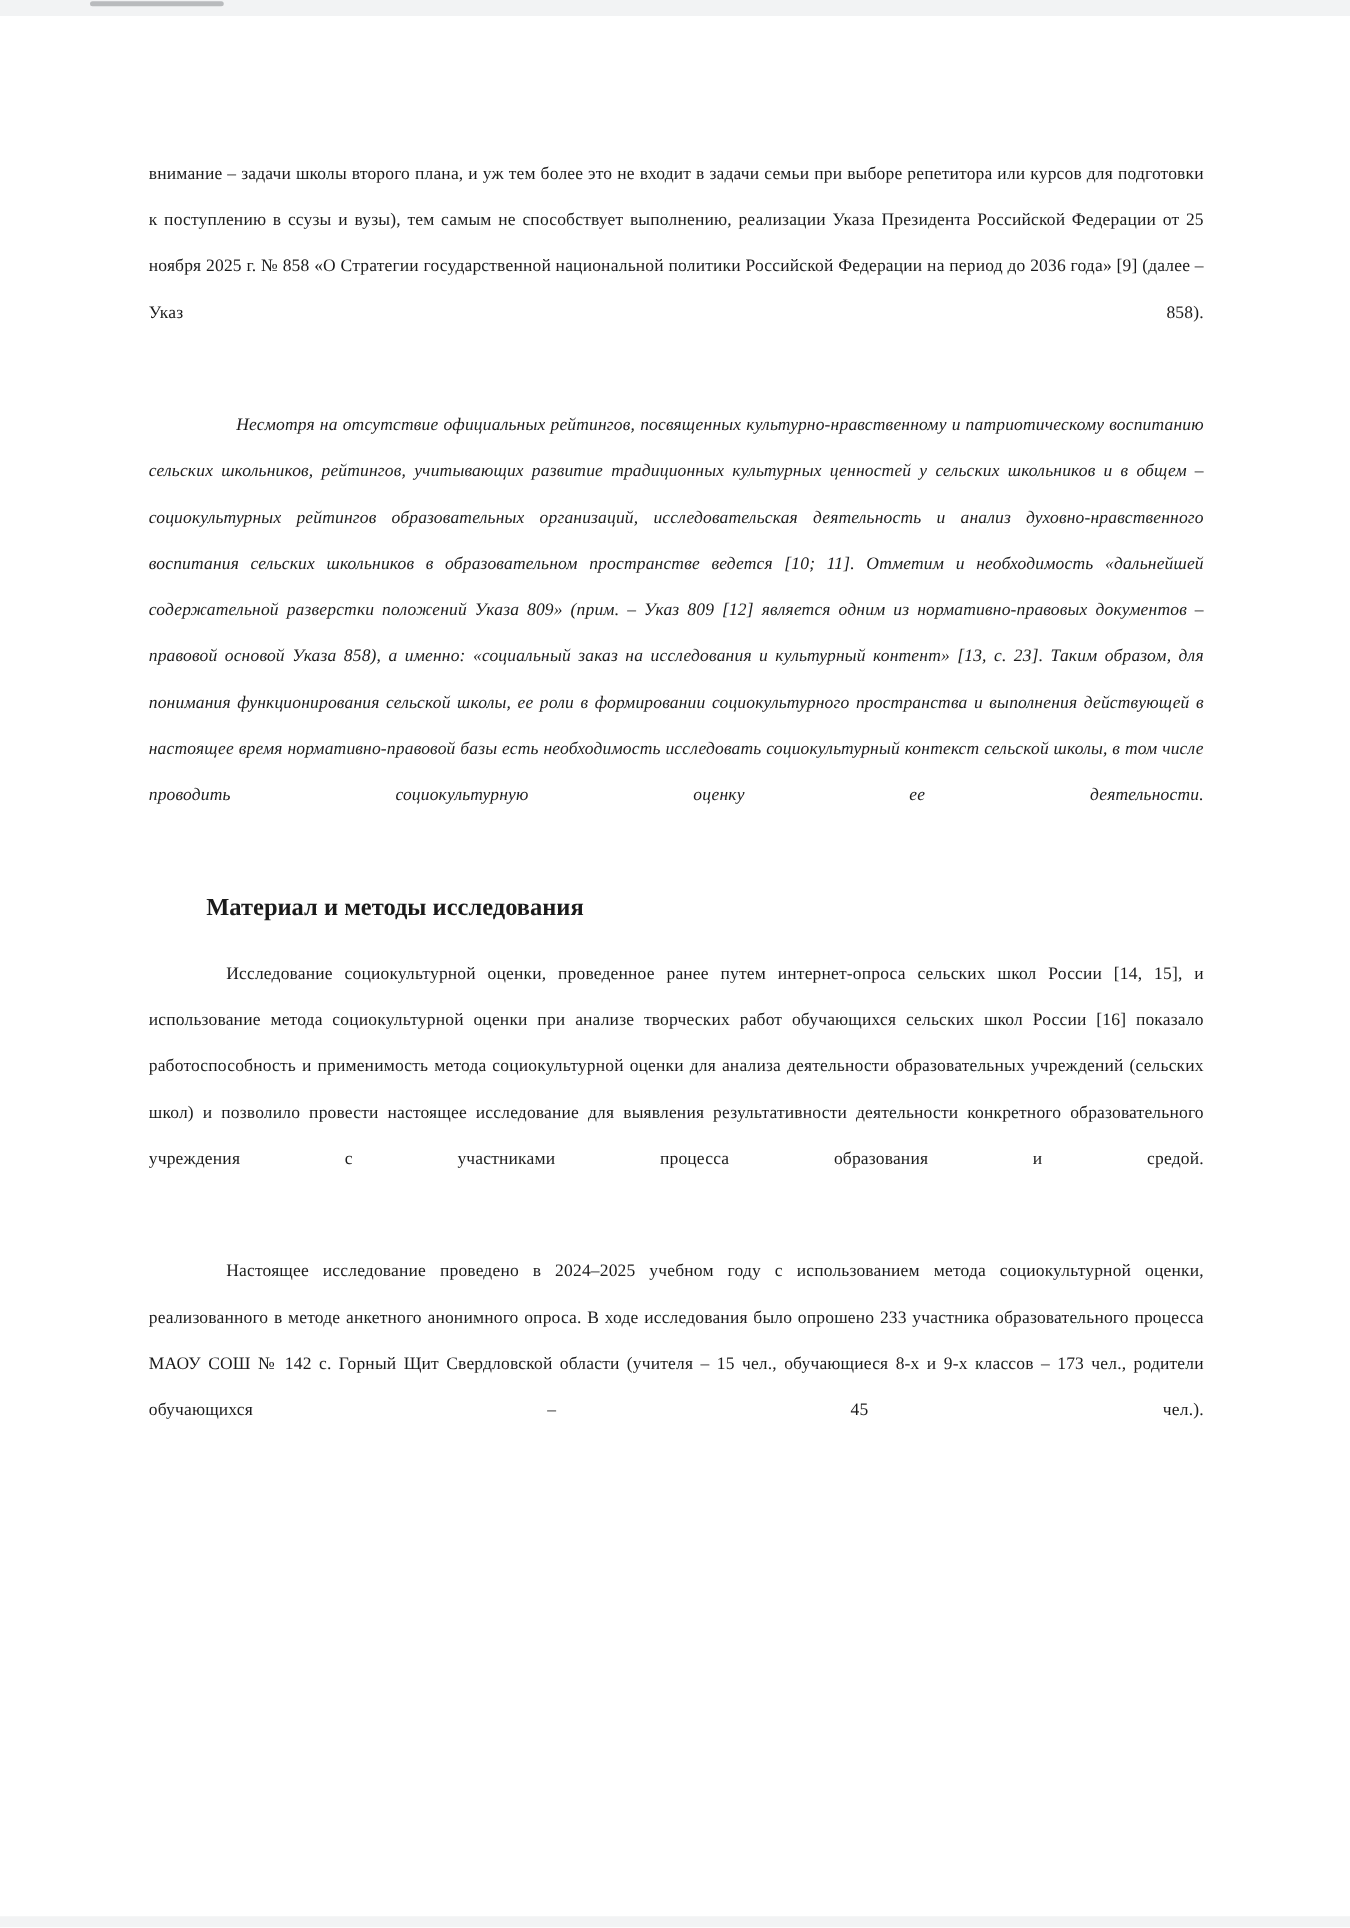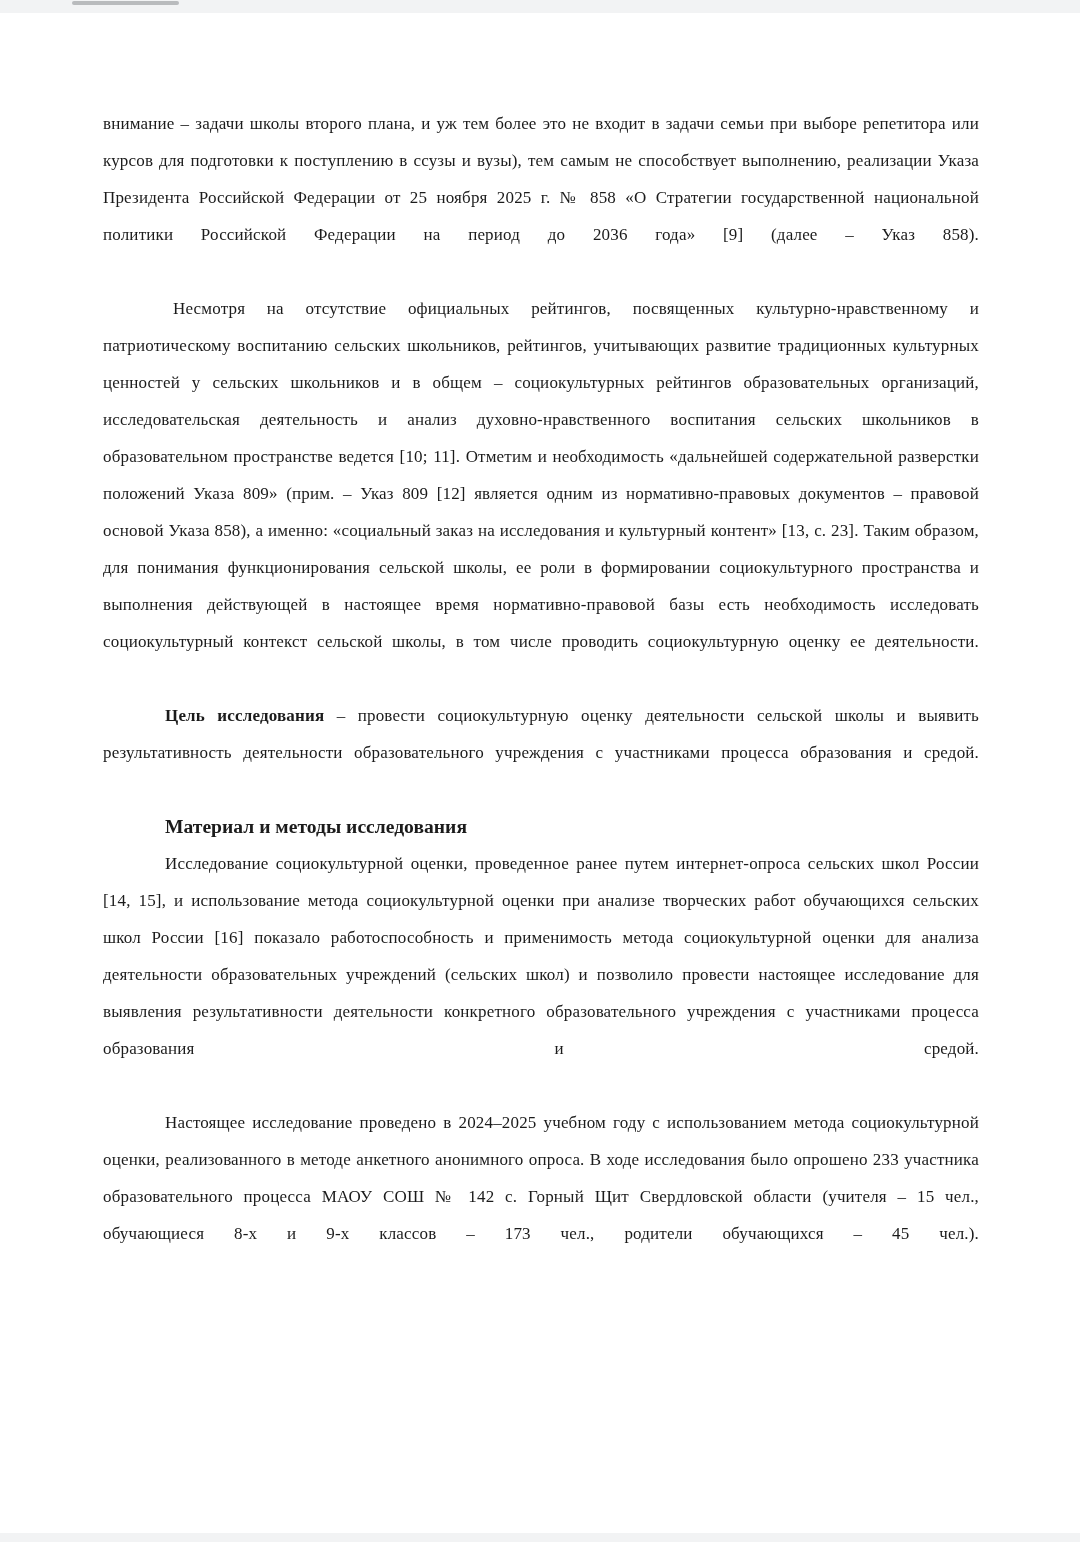--- a/index.html
+++ b/index.html
@@ -57,36 +57,37 @@
   }
 
   .page-body {
     position: absolute;
     top: 92px;
     left: 103px;
     width: 876px;
   }
 
   p.para {
-    margin: 0;
-    font-size: 17px;
+    margin: 16px;
+    font-size: 14px;
     line-height: 37px;
     text-align: justify;
     text-justify: inter-word;
     letter-spacing: 0.01em;
     word-spacing: 0.005em;
     hyphens: none;
   }
 
   p.indent {
     text-indent: 62px;
   }
 
   p.indent-wide {
     text-indent: 70px;
+    font-style: italic;
   }
 
   p.heading {
     margin: 0;
     font-size: 19.6px;
     line-height: 37px;
     font-weight: bold;
     text-align: left;
     text-indent: 62px;
   }
@@ -109,21 +110,20 @@
   <div class="drag-handle"></div>
 </div>
 
 <div class="page">
   <div class="page-body">
 
     <p class="para">внимание – задачи школы второго плана, и уж тем более это не входит в задачи семьи при выборе репетитора или курсов для подготовки к поступлению в ссузы и вузы), тем самым не способствует выполнению, реализации Указа Президента Российской Федерации от 25 ноября 2025 г. № 858 «О Стратегии государственной национальной политики Российской Федерации на период до 2036 года» [9] (далее – Указ 858).</p>
 
     <p class="para indent-wide">Несмотря на отсутствие официальных рейтингов, посвященных культурно-нравственному и патриотическому воспитанию сельских школьников, рейтингов, учитывающих развитие традиционных культурных ценностей у сельских школьников и в общем – социокультурных рейтингов образовательных организаций, исследовательская деятельность и анализ духовно-нравственного воспитания сельских школьников в образовательном пространстве ведется [10; 11]. Отметим и необходимость «дальнейшей содержательной разверстки положений Указа 809» (прим. – Указ 809 [12] является одним из нормативно-правовых документов – правовой основой Указа 858), а именно: «социальный заказ на исследования и культурный контент» [13, с. 23]. Таким образом, для понимания функционирования сельской школы, ее роли в формировании социокультурного пространства и выполнения действующей в настоящее время нормативно-правовой базы есть необходимость исследовать социокультурный контекст сельской школы, в том числе проводить социокультурную оценку ее деятельности.</p>
 
-    <p class="para indent"><span class="lead-bold">Цель исследования</span><span> – провести социокультурную оценку деятельности сельской школы и выявить результативность деятельности образовательного учреждения с участниками процесса образования и средой.</span></p>
 
     <p class="heading">Материал и методы исследования</p>
 
     <p class="para indent">Исследование социокультурной оценки, проведенное ранее путем интернет-опроса сельских школ России [14, 15], и использование метода социокультурной оценки при анализе творческих работ обучающихся сельских школ России [16] показало работоспособность и применимость метода социокультурной оценки для анализа деятельности образовательных учреждений (сельских школ) и позволило провести настоящее исследование для выявления результативности деятельности конкретного образовательного учреждения с участниками процесса образования и средой.</p>
 
     <p class="para indent">Настоящее исследование проведено в 2024–2025 учебном году с использованием метода социокультурной оценки, реализованного в методе анкетного анонимного опроса. В ходе исследования было опрошено 233 участника образовательного процесса МАОУ СОШ № 142 с. Горный Щит Свердловской области (учителя – 15 чел., обучающиеся 8-х и 9-х классов – 173 чел., родители обучающихся – 45 чел.).</p>
 
 
   </div>
 </div>

